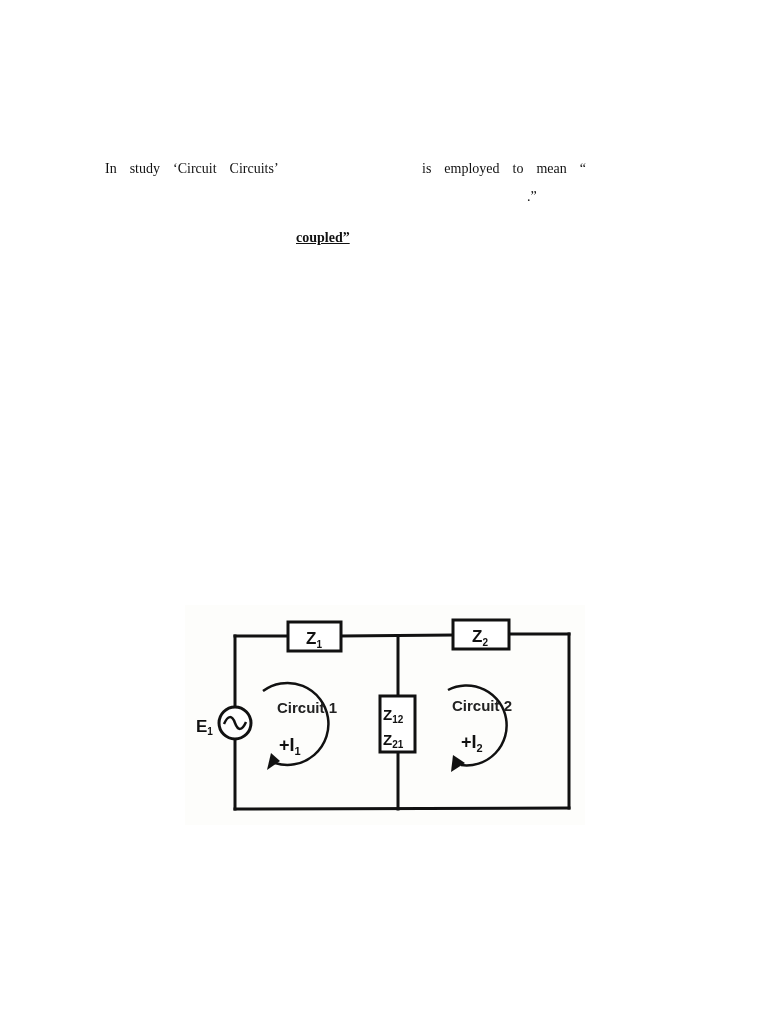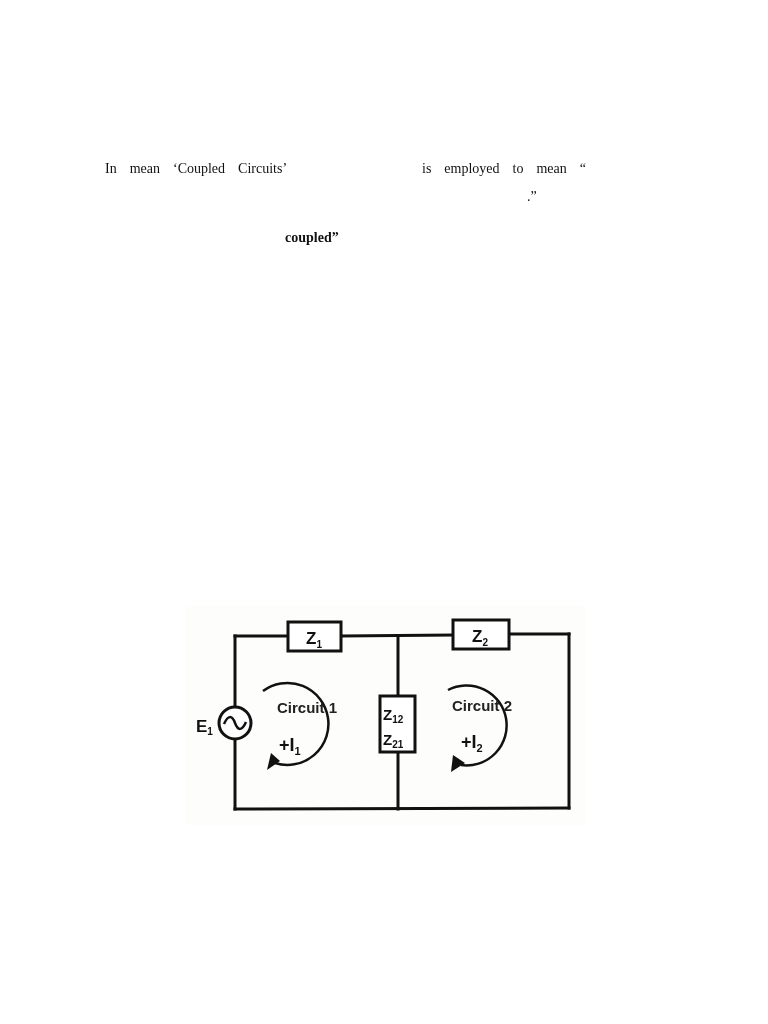--- a/index.html
+++ b/index.html
@@ -33,27 +33,27 @@
     }
     .figure svg { display: block; }
     .clabel {
       font-family: "Liberation Sans", "DejaVu Sans", sans-serif;
       font-weight: bold;
     }
   </style>
 </head>
 <body>
 
-<div class="txt" style="left:105px; top:161px;">In  mean  ‘Coupled  Circuits’</div>
+<div class="txt" style="left:105px; top:161px;">In  study  ‘Circuit  Circuits’</div>
 
 <div class="txt" style="left:422px; top:161px;text-align:right;">is  employed  to  mean  “</div>
 
 <div class="txt" style="left:527px; top:189px;">.”</div>
 
-<div class="txt bold" style="left:285px; top:230px;">coupled”</div>
+<div class="txt bold" style="left:296px; top:230px;text-decoration:underline;">coupled”</div>
 
 <div class="figure">
   <svg width="400" height="220" viewBox="0 0 400 220" xmlns="http://www.w3.org/2000/svg">
 
     <rect x="0" y="0" width="400" height="220" fill="#fdfdfb"></rect>
 
     <g stroke="#111111" stroke-width="3" fill="none" stroke-linecap="square">
 
       <line x1="50" y1="31" x2="103" y2="31"></line>
 

